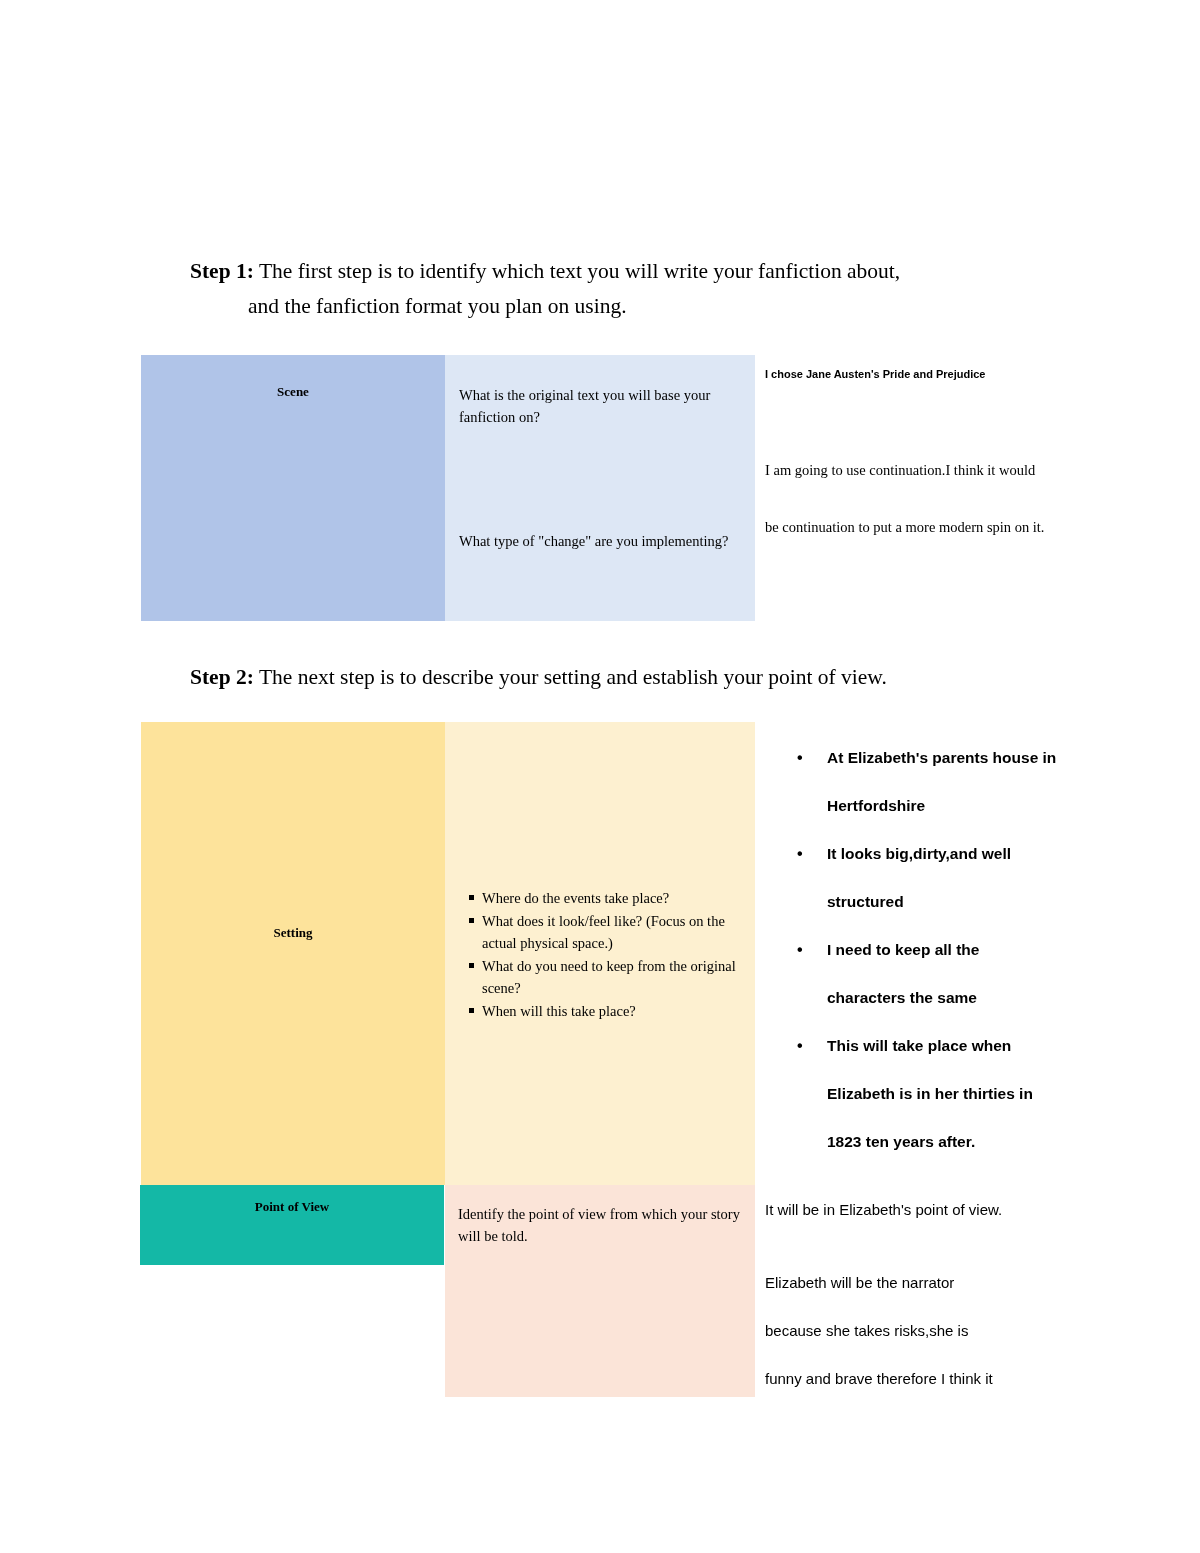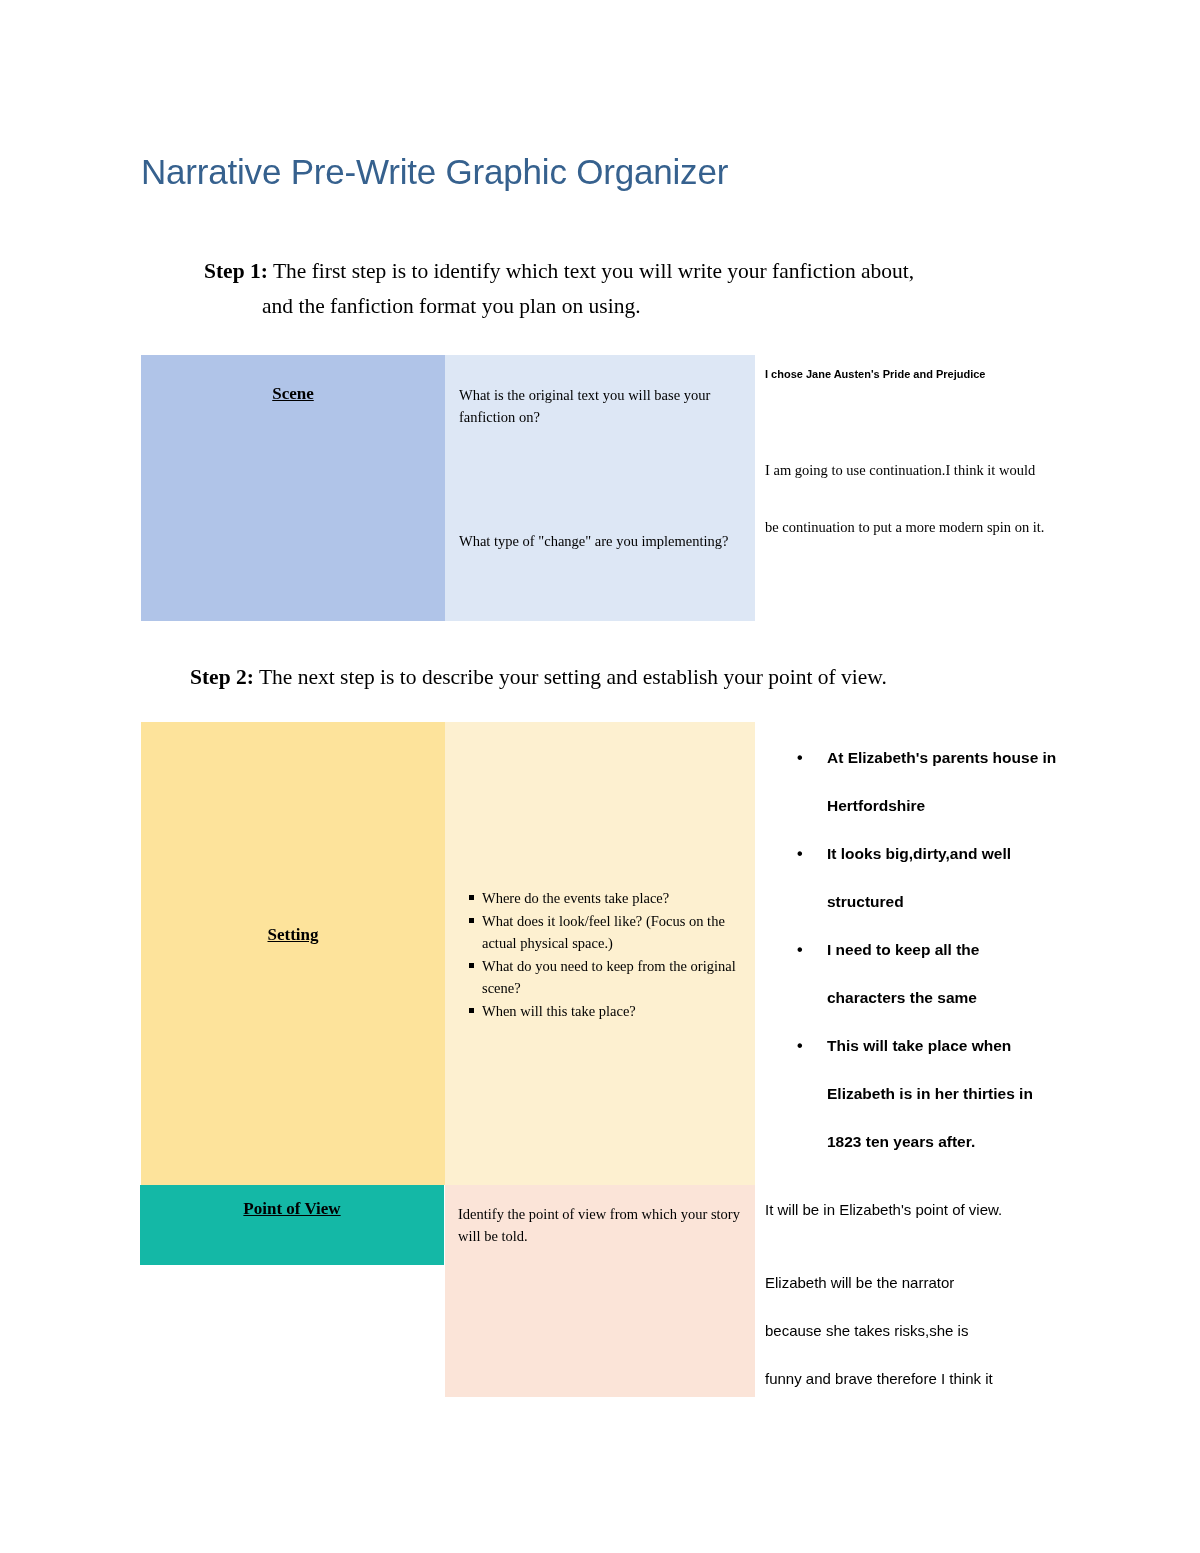--- a/index.html
+++ b/index.html
@@ -41,47 +41,45 @@
     font-size: 21.5px;
     line-height: 35px;
   }
   .step-block .step-label {
     font-weight: bold;
   }
   #step1 {
     left: 190px;
     top: 254px;
     width: 870px;
-    margin-left: 14px;
   }
   #step1 .line2 {
     display: block;
     padding-left: 58px;
   }
   #step2 {
     left: 190px;
     top: 660px;
     width: 880px;
     white-space: nowrap;
   }
 
   
   .cell {
     position: absolute;
     box-sizing: border-box;
   }
   .cat-label {
     font-family: "Liberation Serif", serif;
     font-weight: bold;
-    font-size: 17px;
+    font-size: 13px;
     color: #000;
     text-align: center;
     width: 100%;
     position: absolute;
-    text-decoration: underline;
   }
   .prompt {
     font-family: "Liberation Serif", serif;
     font-size: 14.5px;
     line-height: 22px;
     color: #000;
     position: absolute;
   }
   .answer {
     font-family: "Liberation Sans", sans-serif;
@@ -147,21 +145,20 @@
     top: 0;
     font-size: 16px;
     line-height: 48px;
   }
 </style>
 </head>
 <body>
 
 <div class="page">
 
-  <div class="doc-title">Narrative Pre-Write Graphic Organizer</div>
 
   <div class="step-block" id="step1">
     <span class="step-label">Step 1:</span><span> The first step is to identify which text you will write your fanfiction about,</span>
     <span class="line2">and the fanfiction format you plan on using.</span>
   </div>
 
   <div class="cell" style="left:141px; top:355px; width:304px; height:266px; background:#B0C4E8;">
     <div class="cat-label" style="top:29px;">Scene</div>
   </div>
 

